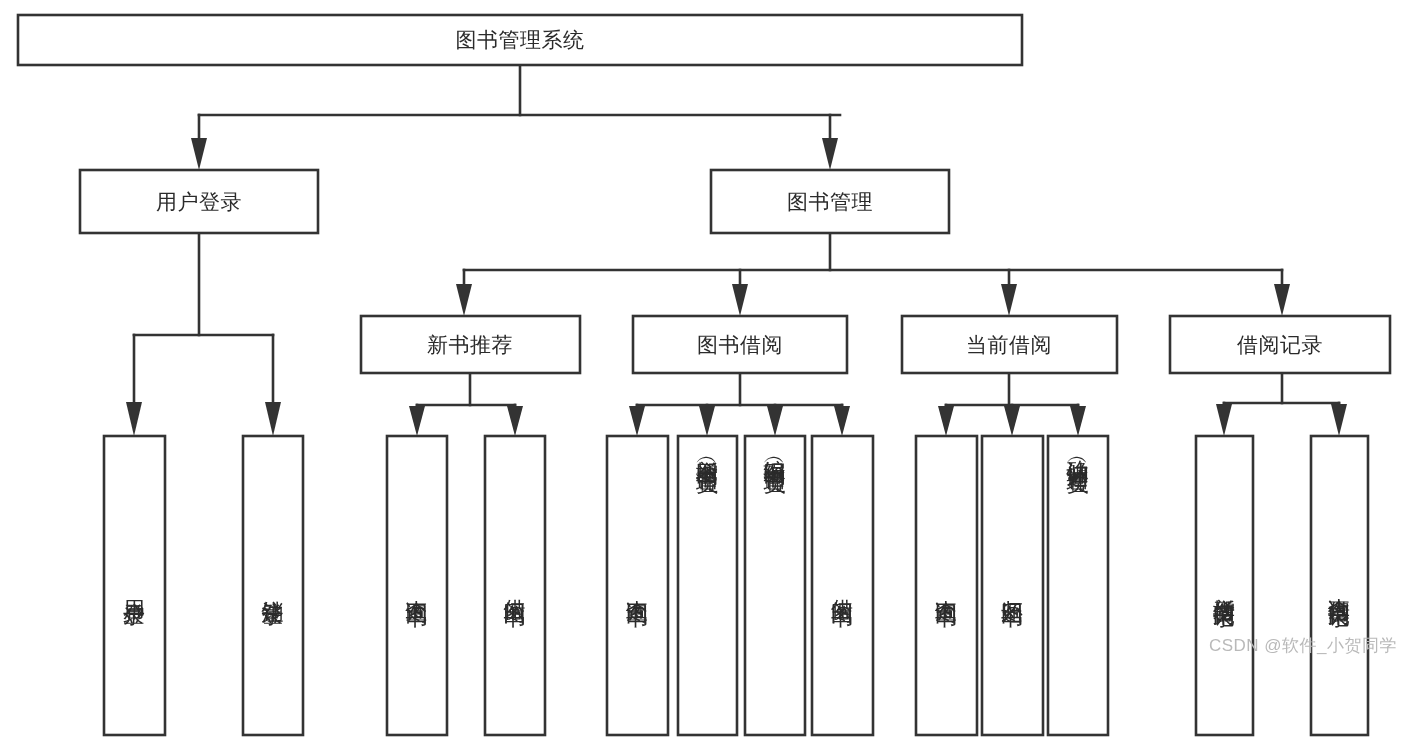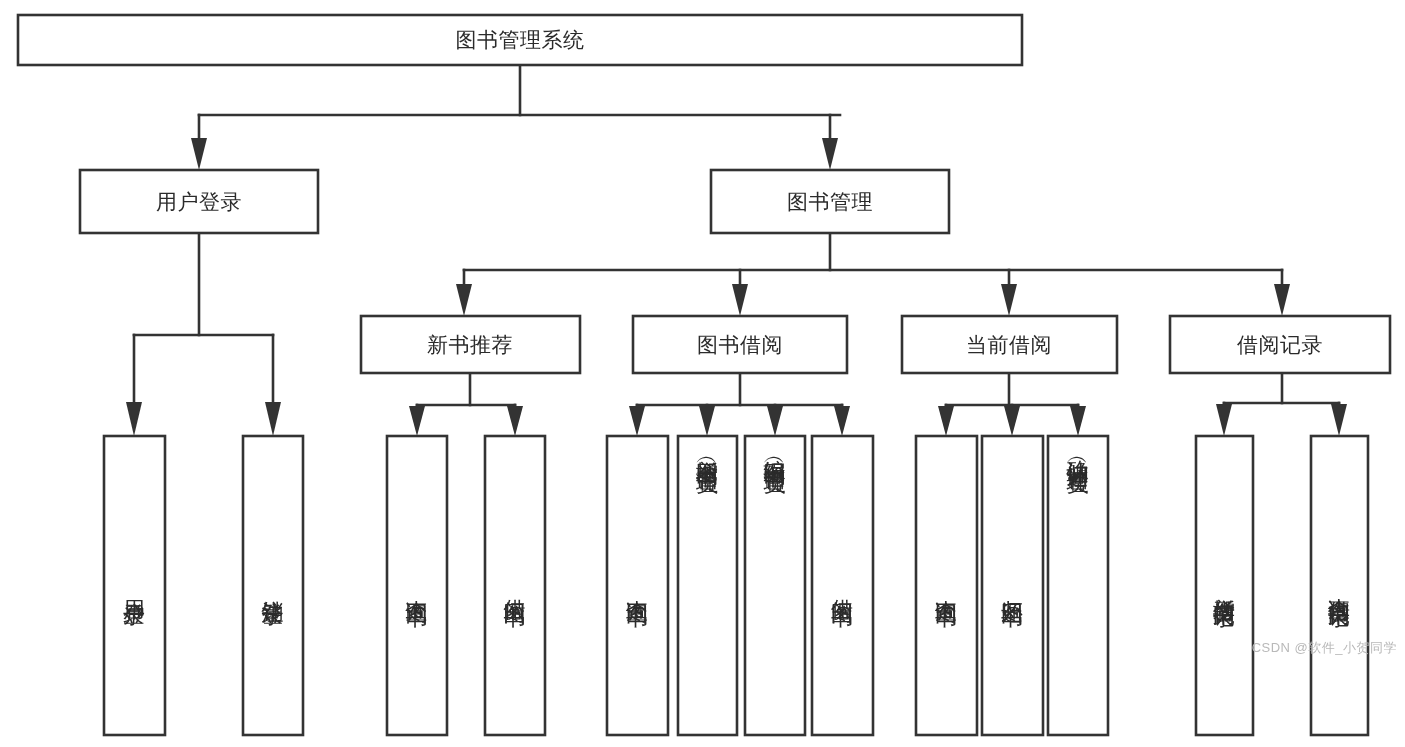--- a/index.html
+++ b/index.html
@@ -68,21 +68,21 @@
     color: #2b2b2b;
     letter-spacing: 2px;
     white-space: nowrap;
     text-align: center;
   }
   .watermark {
     position: absolute;
     right: 8px;
     bottom: 4px;
     font-family: "Liberation Sans", "DejaVu Sans", sans-serif;
-    font-size: 13px;
+    font-size: 17px;
     color: #b9b9b9;
     letter-spacing: 0.5px;
     white-space: nowrap;
     user-select: none;
     margin-left: 28px;
   }
 </style>
 </head>
 <body>
 

